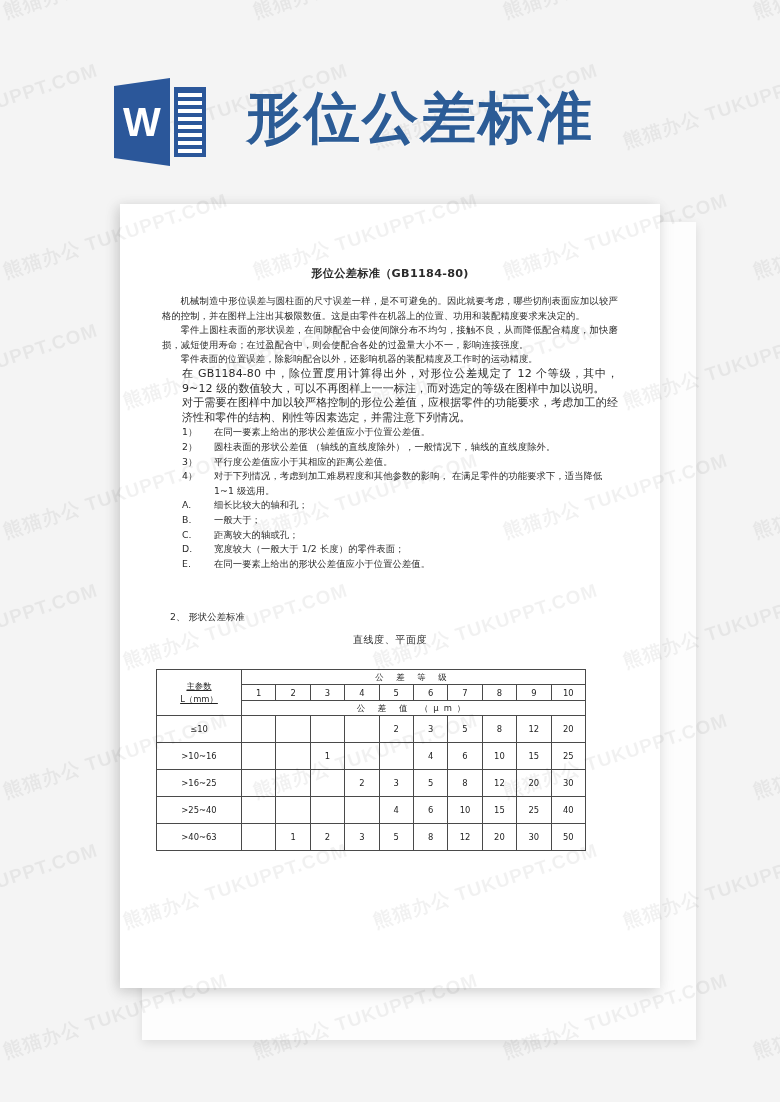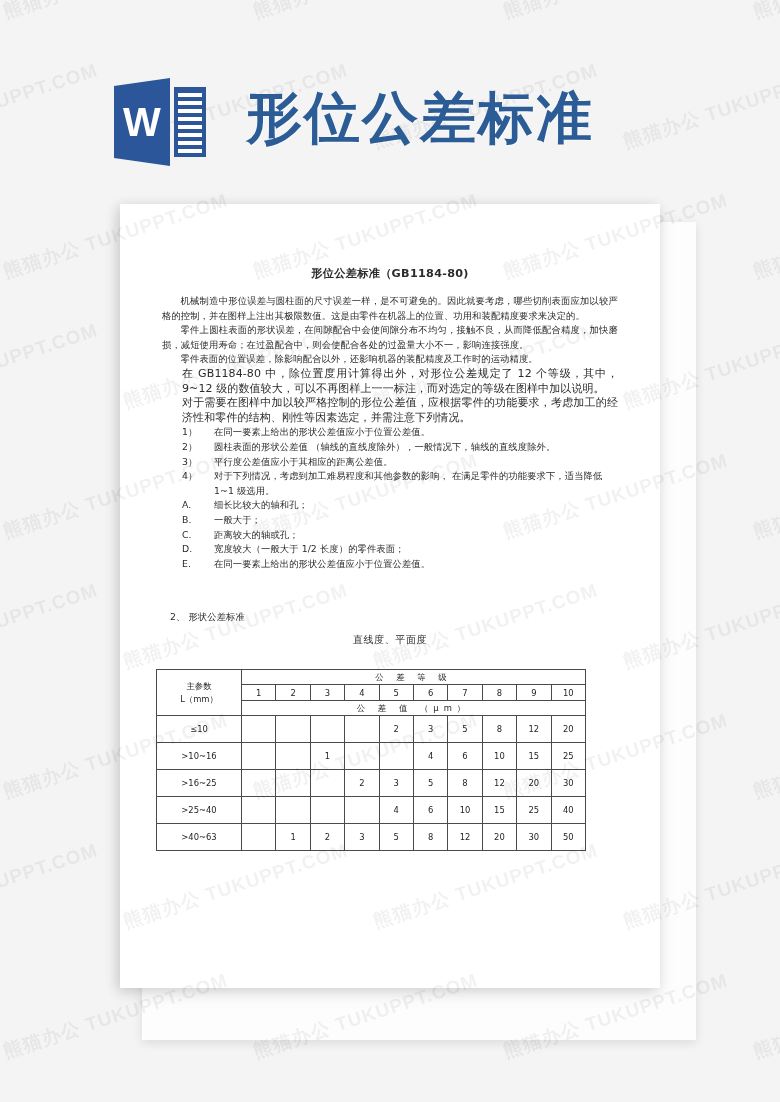--- a/index.html
+++ b/index.html
@@ -167,20 +167,21 @@
   }
   table.tol td.grade-head, table.tol td.value-head {
     height: 15px;
     letter-spacing: 5px;
   }
   table.tol td.gnum { height: 16px; }
   td.mainparam {
     width: 84px;
     line-height: 13px;
     padding: 2px 4px;
+    text-decoration: underline;
   }
   td.rowlabel {
     text-align: center;
     padding: 0 4px;
   }
   td.datacell { width: 34px; }
 </style>
 </head>
 <body>
 

